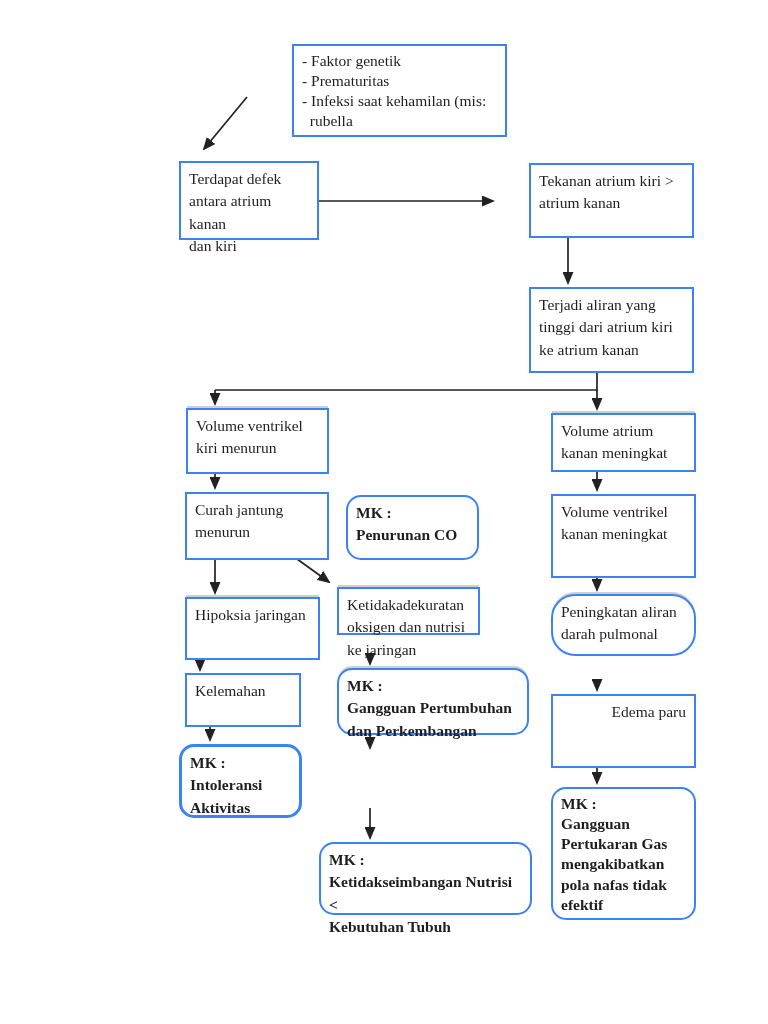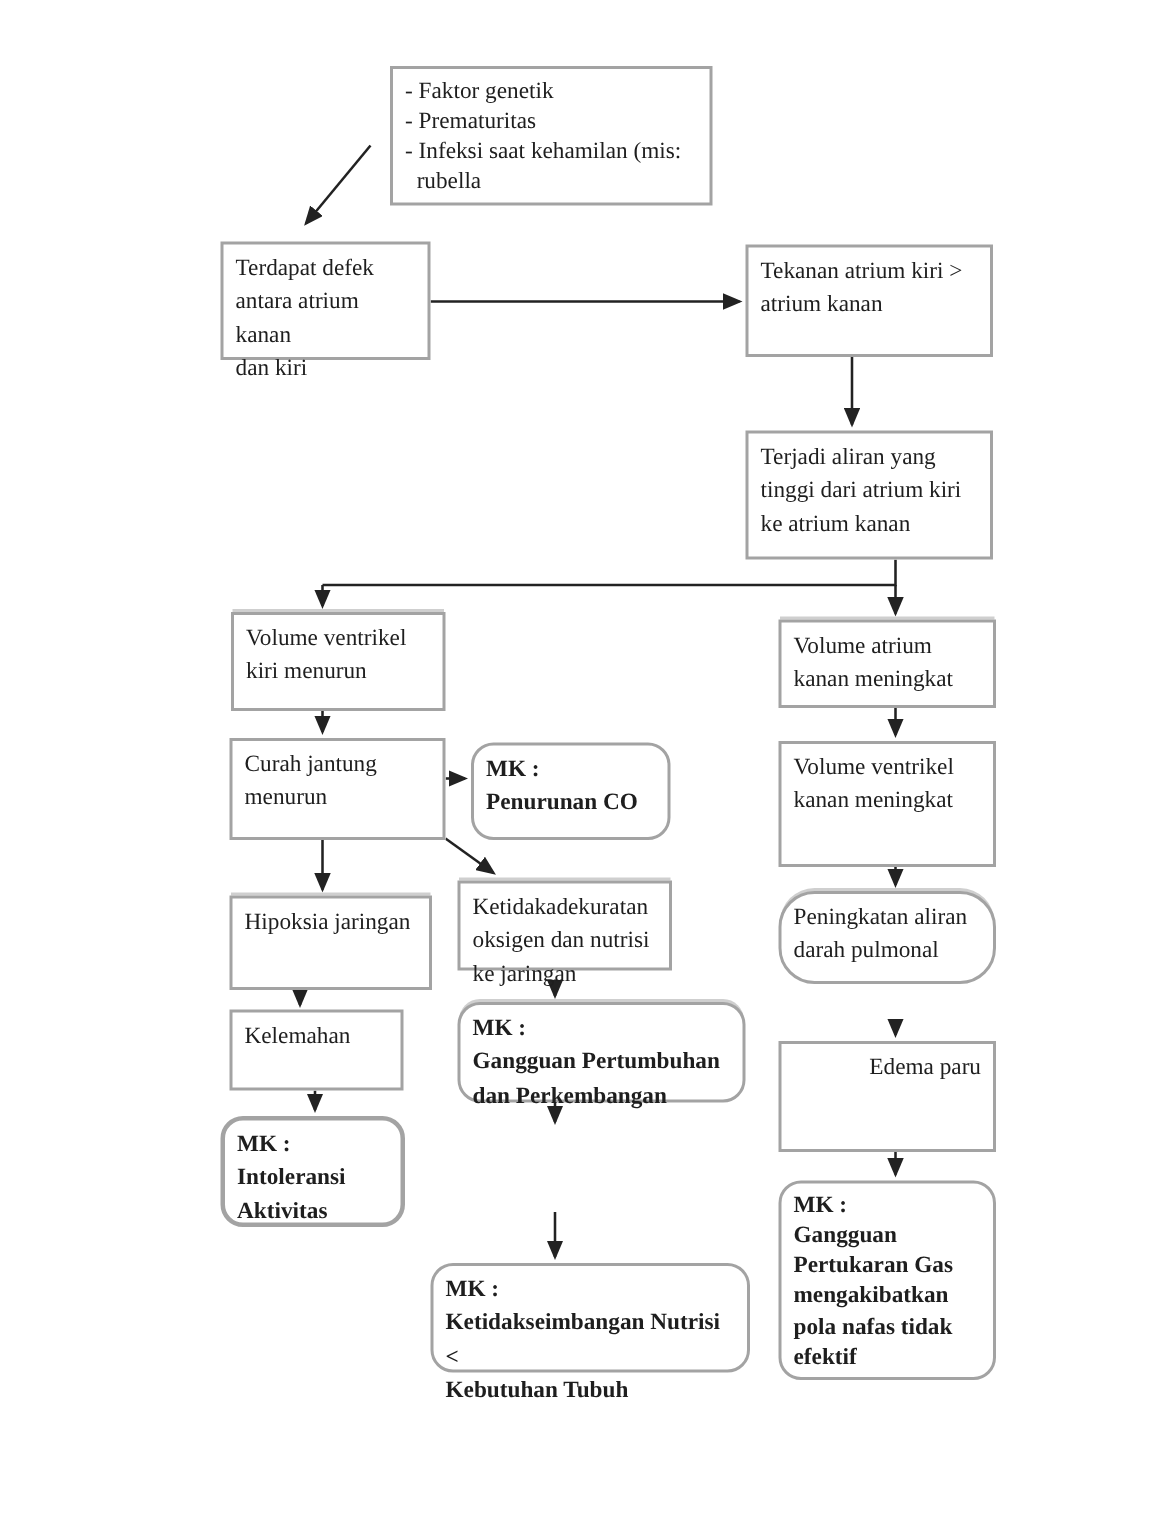--- a/index.html
+++ b/index.html
@@ -7,27 +7,28 @@
     position:relative;
     width:768px;height:1024px;
     background:#ffffff;
     font-family:"Liberation Serif","DejaVu Serif",serif;
     color:#1e1e1e;
     overflow:hidden;
   }
   .box{
     position:absolute;
     box-sizing:border-box;
-    border:2px solid #a3a3a3;
+    border:2px solid #3b82f6;
     background:#ffffff;
     padding:5px 8px 4px 8px;
     font-size:15.5px;
     line-height:1.45;
     white-space:pre-wrap;
     color:#1e1e1e;
+    margin-left:32px;
   }
   .bold{font-weight:bold;border-radius:15px;}
   .center{text-align:center;}
   .thick{border-width:3px;}
   .tight{line-height:1.3;}
   .shadow-top{box-shadow:0 -3px 0 -1px #cfcfcf;}
   svg.connectors{position:absolute;left:0;top:0;z-index:1;}
   .box{z-index:2;}
 </style>
 </head>
@@ -90,21 +91,21 @@
 Penurunan CO</div>
 
   <div class="box shadow-top" style="left:153px;top:597px;width:135px;height:63px;">Hipoksia jaringan</div>
 
   <div class="box" style="left:153px;top:673px;width:116px;height:54px;">Kelemahan</div>
 
   <div class="box bold thick" style="left:147px;top:744px;width:123px;height:74px;">MK :
 Intoleransi
 Aktivitas</div>
 
-  <div class="box shadow-top" style="left:305px;top:587px;width:143px;height:60px;">Ketidakadekuratan
+  <div class="box shadow-top" style="left:305px;top:587px;width:143px;height:48px;">Ketidakadekuratan
 oksigen dan nutrisi
 ke jaringan</div>
 
   <div class="box bold shadow-top" style="left:305px;top:668px;width:192px;height:67px;">MK :
 Gangguan Pertumbuhan
 dan Perkembangan</div>
 
 
   <div class="box bold" style="left:287px;top:842px;width:213px;height:73px;">MK :
 Ketidakseimbangan Nutrisi &lt;

